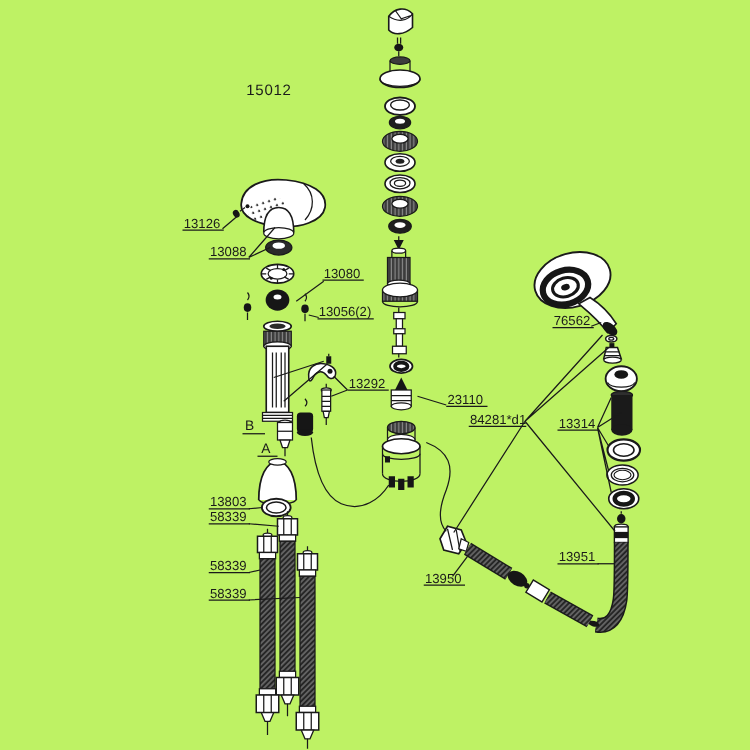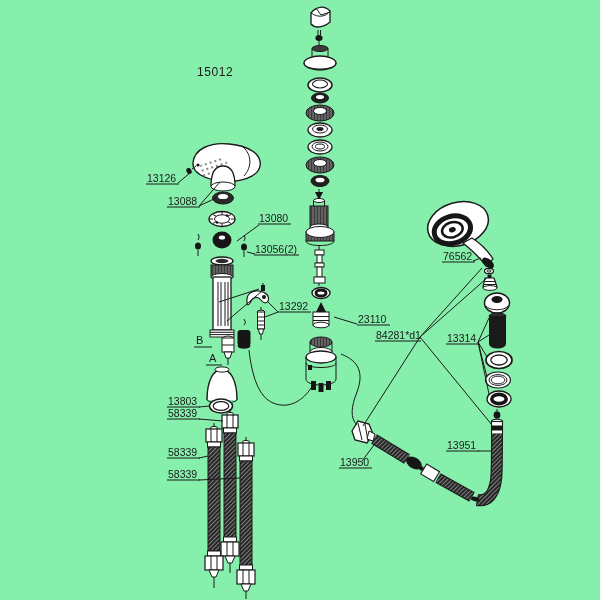--- a/index.html
+++ b/index.html
@@ -1,16 +1,16 @@
 <!DOCTYPE html>
 <html><head>
 <meta charset="utf-8">
 <style>
   html,body{margin:0;padding:0;background:#ffffff;}
-  .stage{width:600px;height:600px;position:relative;background:#86efac;overflow:hidden;}
+  .stage{width:600px;height:600px;position:relative;background:#bef264;overflow:hidden;}
   svg{display:block;}
   text{font-family:"Liberation Sans", sans-serif;font-size:10.5px;fill:#1a1a1a;}
   text.product{font-size:12px;letter-spacing:.6px;}
   text.ref{font-size:11px;}
   .ln{stroke:#1a1a1a;stroke-width:1;fill:none;}
   .ol{stroke:#1a1a1a;fill:#ffffff;}
 </style>
 </head>
 <body>
 

